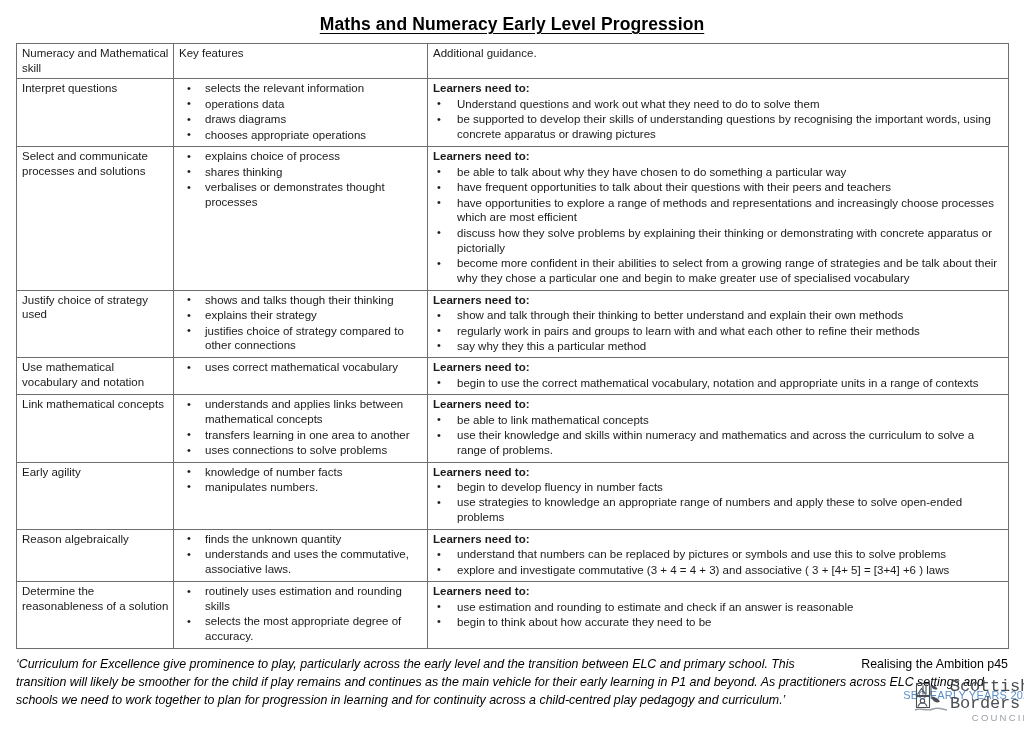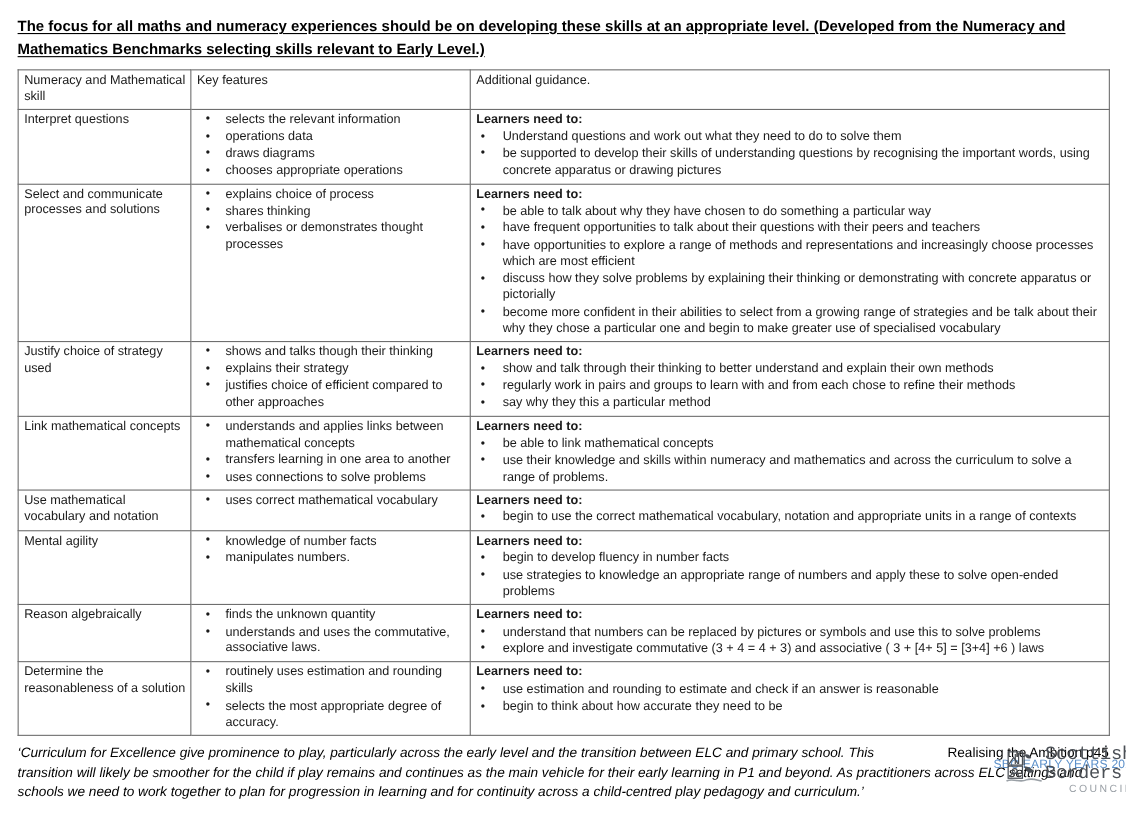--- a/index.html
+++ b/index.html
@@ -169,22 +169,22 @@
     color: #9aa0a6;
     margin-top: 1px;
     text-align: right;
   }
 </style>
 </head>
 <body>
 
 <div class="page">
 
-
-  <p class="intro">The focus for all maths and numeracy experiences should be on developing these skills at an appropriate level. (Developed from the Numeracy and Mathematics Benchmarks selecting skills relevant to Early Level.)</p>
+  <h1 class="doc-title">Maths and Numeracy Early Level Progression</h1>
+
 
   <div class="grid-wrap">
     <table class="grid">
       <colgroup>
         <col class="c1">
           <col class="c2">
           <col class="c3">
       </colgroup>
       <tbody id="table-body">
         <tr class="hdr">
@@ -229,29 +229,43 @@
                 <li>become more confident in their abilities to select from a growing range of strategies and be  talk about their why they chose a particular one and begin to make greater use of specialised vocabulary</li>
               </ul>
             </td>
           </tr>
           <tr>
             <td class="skill-name">Justify choice of strategy used</td>
             <td>
               <ul class="blist">
                 <li>shows and talks though their thinking</li>
                 <li>explains their strategy</li>
-                <li>justifies choice of efficient compared to other approaches</li>
+                <li>justifies choice of strategy compared to other connections</li>
               </ul>
             </td>
             <td class="guidance">
               <div class="lead">Learners need to:</div>
               <ul class="blist">
                 <li>show and talk through their thinking to better understand and explain their own methods</li>
-                <li>regularly work in pairs and groups to learn with and from each chose to refine their methods</li>
+                <li>regularly work in pairs and groups to learn with and what each other to refine their methods</li>
                 <li>say why they this a particular method</li>
+              </ul>
+            </td>
+          </tr>
+          <tr>
+            <td class="skill-name">Use mathematical vocabulary and notation</td>
+            <td>
+              <ul class="blist">
+                <li>uses correct mathematical vocabulary</li>
+              </ul>
+            </td>
+            <td class="guidance">
+              <div class="lead">Learners need to:</div>
+              <ul class="blist">
+                <li>begin to use the correct mathematical vocabulary, notation and appropriate units in a range of contexts</li>
               </ul>
             </td>
           </tr>
           <tr>
             <td class="skill-name">Link mathematical concepts</td>
             <td>
               <ul class="blist">
                 <li>understands and applies links between mathematical concepts</li>
                 <li>transfers learning in one area to another</li>
                 <li>uses connections to solve problems</li>
@@ -259,35 +273,21 @@
             </td>
             <td class="guidance">
               <div class="lead">Learners need to:</div>
               <ul class="blist">
                 <li>be able to link mathematical concepts</li>
                 <li>use their knowledge and skills within numeracy and mathematics and across the curriculum to solve a range of problems.</li>
               </ul>
             </td>
           </tr>
           <tr>
-            <td class="skill-name">Use mathematical vocabulary and notation</td>
-            <td>
-              <ul class="blist">
-                <li>uses correct mathematical vocabulary</li>
-              </ul>
-            </td>
-            <td class="guidance">
-              <div class="lead">Learners need to:</div>
-              <ul class="blist">
-                <li>begin to use the correct mathematical vocabulary, notation and appropriate units in a range of contexts</li>
-              </ul>
-            </td>
-          </tr>
-          <tr>
-            <td class="skill-name">Mental agility</td>
+            <td class="skill-name">Early agility</td>
             <td>
               <ul class="blist">
                 <li>knowledge of number facts</li>
                 <li>manipulates numbers.</li>
               </ul>
             </td>
             <td class="guidance">
               <div class="lead">Learners need to:</div>
               <ul class="blist">
                 <li>begin to develop fluency in  number facts</li>

